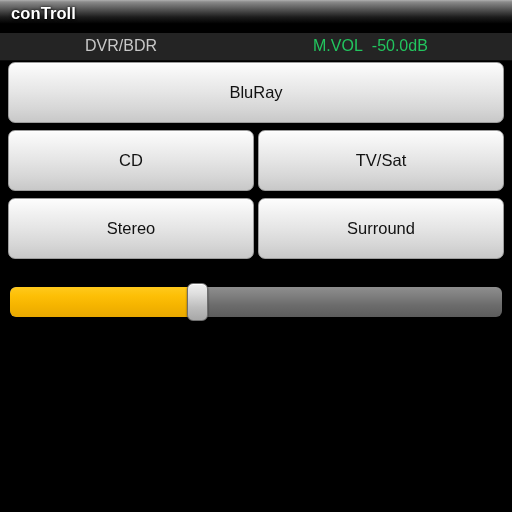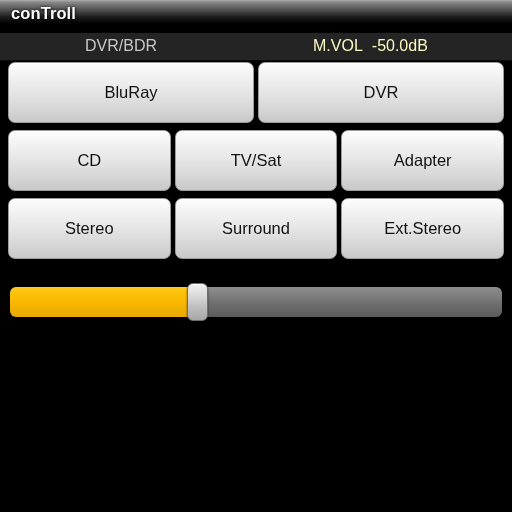--- a/index.html
+++ b/index.html
@@ -62,21 +62,21 @@
     top: 4px;
     font-size: 16px;
     color: #c8c8c8;
     white-space: nowrap;
   }
   .status-vol-group {
     position: absolute;
     left: 313px;
     top: 4px;
     font-size: 16px;
-    color: #fef9c3;
+    color: #22c55e;
     white-space: nowrap;
   }
   .status-vol-label { }
   .status-vol-value { margin-left: 9px; }
 
   
   .grid {
     position: absolute;
     left: 0;
     top: 62px;
@@ -189,44 +189,35 @@
     <div class="status-vol-group">
       <span class="status-vol-label">M.VOL</span><span class="status-vol-value">-50.0dB</span>
     </div>
   </div>
 
   <div class="grid" id="button-grid">
       <div class="btn-row">
         <div class="btn">
           <span>BluRay</span>
         </div>
-        <div class="btn">
-          <span>DVR</span>
-        </div>
       </div>
       <div class="btn-row">
         <div class="btn">
           <span>CD</span>
         </div>
         <div class="btn">
           <span>TV/Sat</span>
         </div>
-        <div class="btn">
-          <span>Adapter</span>
-        </div>
       </div>
       <div class="btn-row">
         <div class="btn">
           <span>Stereo</span>
         </div>
         <div class="btn">
           <span>Surround</span>
-        </div>
-        <div class="btn">
-          <span>Ext.Stereo</span>
         </div>
       </div>
     </div>
 
   <div class="slider-wrap">
     <div class="slider-track">
       <div class="slider-fill" id="slider-fill" style="width: 187px;"></div>
     </div>
     <div class="slider-thumb" id="slider-thumb" style="left: 177px;"></div>
   </div>

